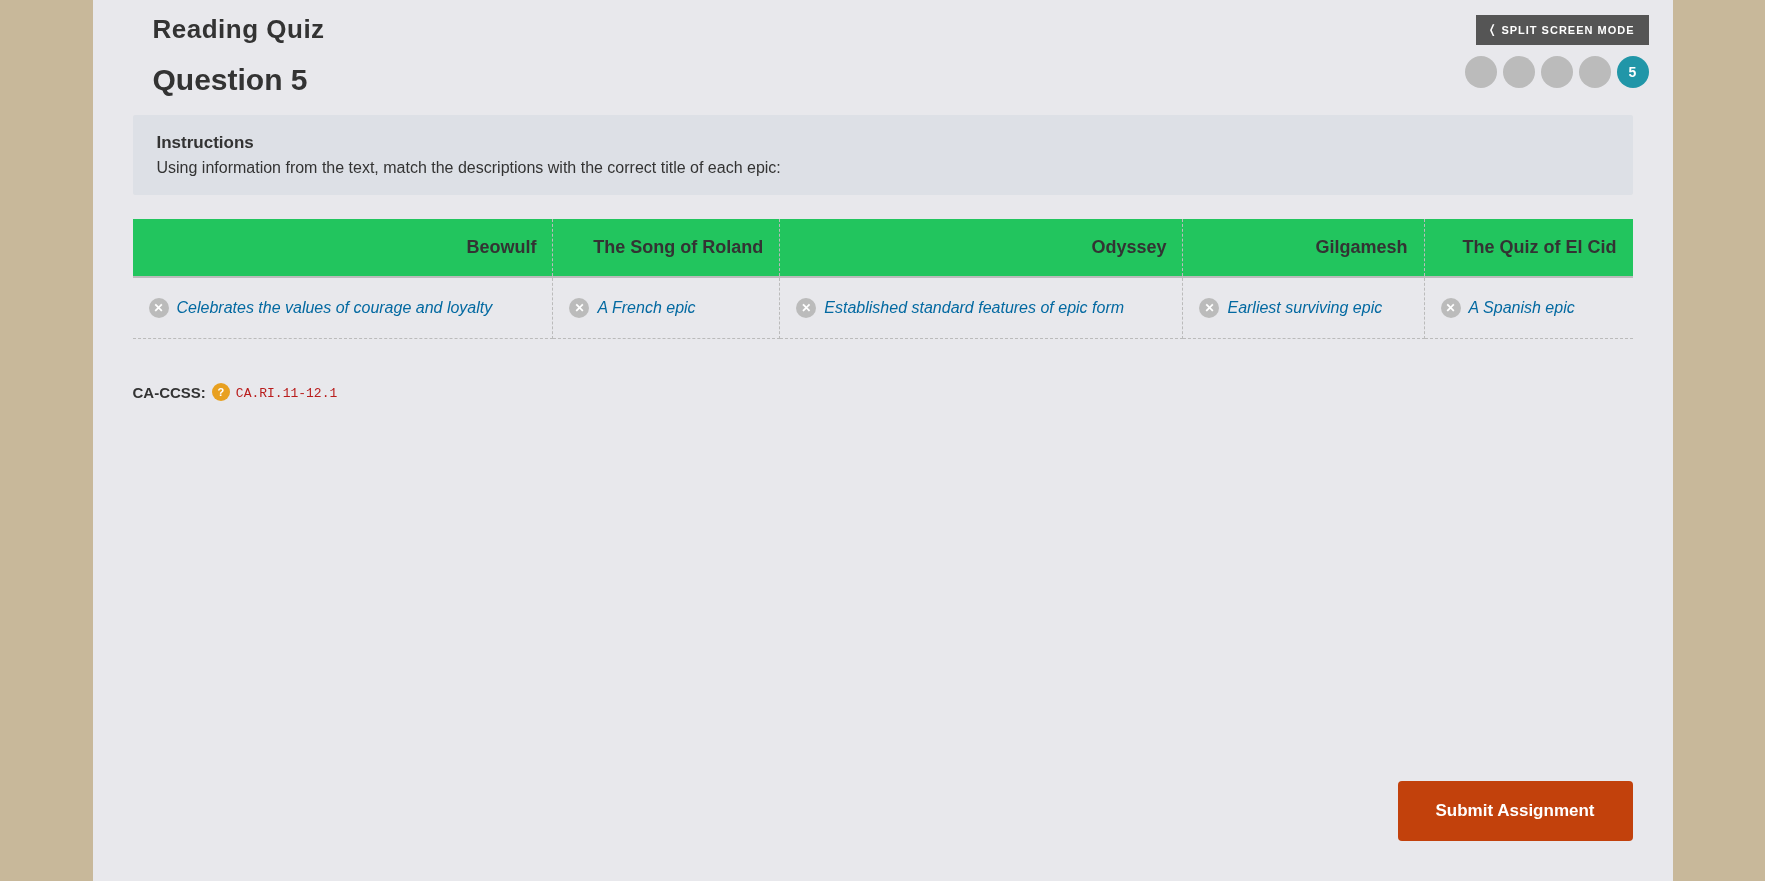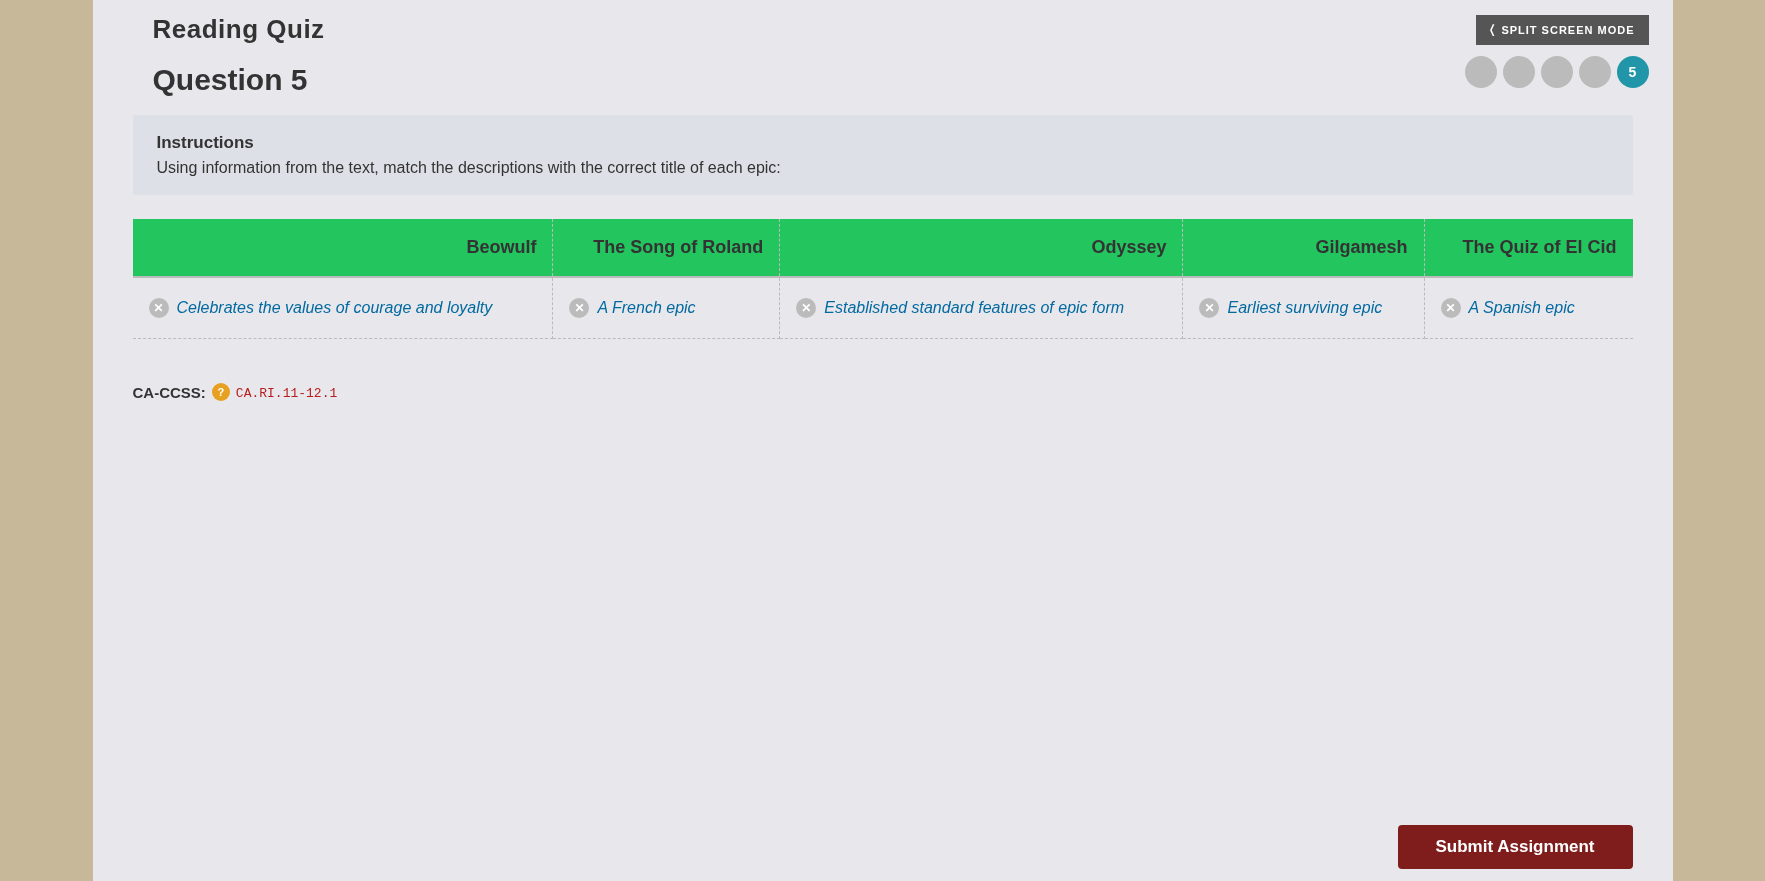--- a/index.html
+++ b/index.html
@@ -183,30 +183,30 @@
       justify-content: center;
     }
     .ccss-link {
       color: #b91c1c;
       font-size: 13px;
       font-weight: 400;
       text-decoration: none;
       font-family: Liberation Mono, monospace;
     }
     .submit-btn {
-      background: #7f1d1d;
+      background: #c2410c;
       color: #fff;
       font-size: 17px;
       font-weight: 700;
       border: none;
-      padding: 12px 38px;
+      padding: 20px 38px;
       border-radius: 4px;
       cursor: pointer;
       position: absolute;
-      bottom: 12px;
+      bottom: 40px;
       right: 40px;
     }
   </style>
 </head>
 <body>
 
 <div class="main-card">
   <div class="top-bar">
     <div class="quiz-title">Reading Quiz</div>
     <button class="split-screen-btn">

